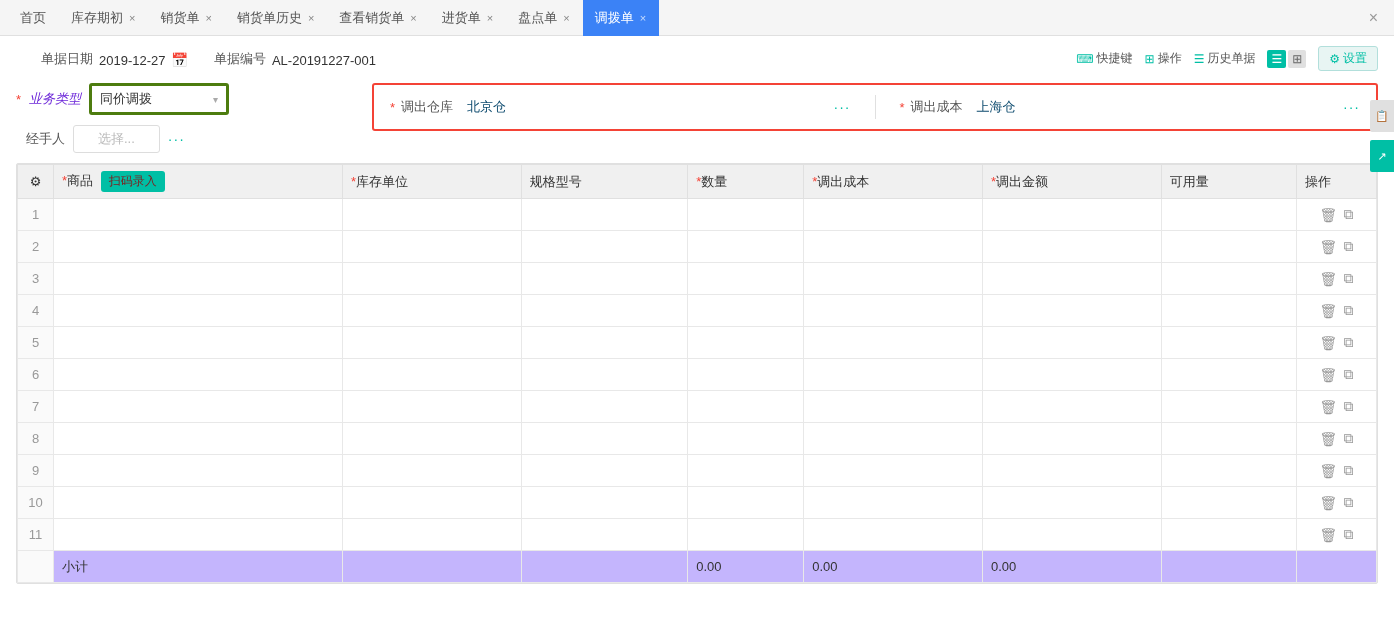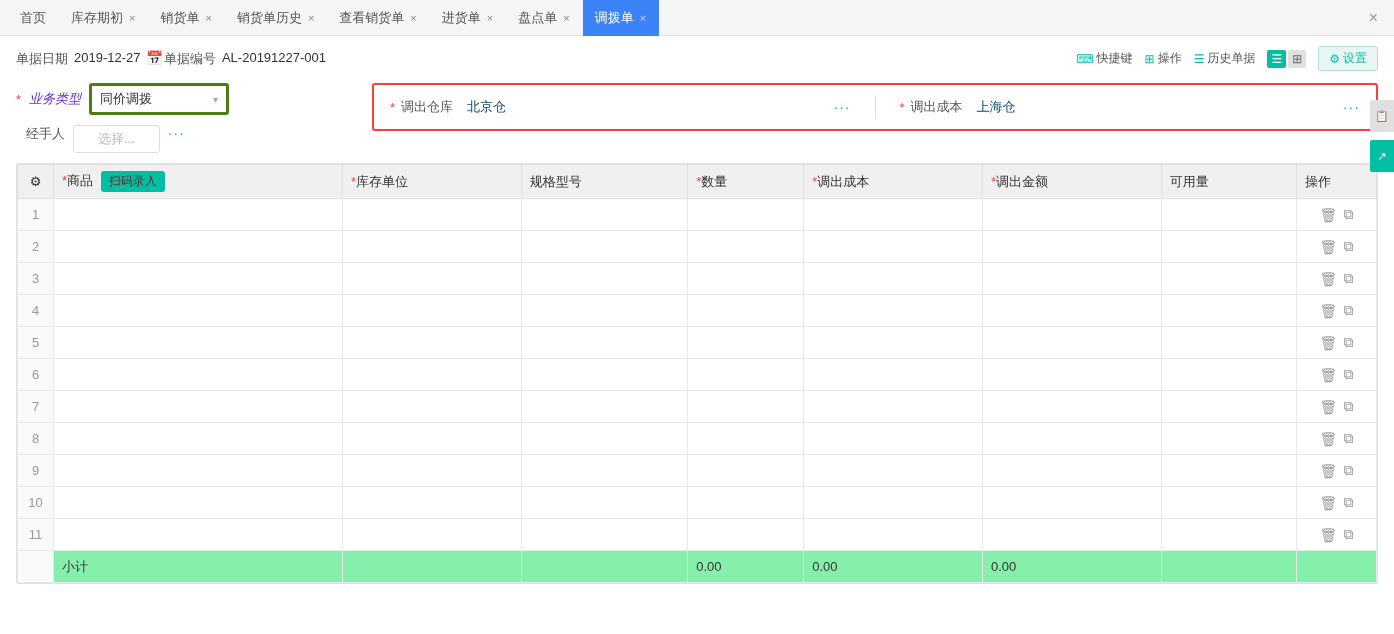--- a/index.html
+++ b/index.html
@@ -45,24 +45,25 @@
       padding: 0 8px;
     }
 
     
     .main-content {
       padding: 10px 16px;
       background: #fff;
     }
     .header-field {
       display: flex;
-      align-items: flex-start;
+      align-items: flex-end;
       gap: 6px;
       font-size: 13px;
       color: #333;
+      margin-left: 25px;
     }
     .header-field label { color: #555; white-space: nowrap; }
     .header-field .value { color: #333; font-weight: 500; }
     .date-icon { color: #00bfa5; font-size: 14px; cursor: pointer; }
 
     
     .toolbar-right {
       margin-left: auto;
       display: flex;
       align-items: center;
@@ -299,21 +300,21 @@
 
       <div style="display:flex;align-items:center;margin-bottom:10px;gap:8px;">
         <span style="color:#f44336;">*</span>
         <label style="color:#6d28d9;white-space:nowrap;font-style:italic;">业务类型</label>
         <div class="form-select" style="min-width:140px;">
           <span>同价调拨</span>
           <span class="chevron">▾</span>
         </div>
       </div>
 
-      <div style="display:flex;align-items:flex-start;gap:8px;">
+      <div style="display:flex;align-items:center;gap:8px;">
         <label style="color:#555;white-space:nowrap;margin-left:10px;">经手人</label>
         <div class="form-input-placeholder">
           <span style="color:#bbb;">选择...</span>
         </div>
         <span class="ellipsis-btn">···</span>
       </div>
     </div>
 
     <div class="warehouse-section">
 
@@ -525,21 +526,21 @@
         <td></td>
         <td></td>
         <td></td>
         <td class="action-col">
           <div class="action-icons">
             <span class="icon-btn">🗑</span>
             <span class="icon-btn">⧉</span>
           </div>
         </td>
       </tr>
-          <tr style="background: #86efac;">
+          <tr style="background: #c4b5fd;">
     <td class="row-num"></td>
     <td style="color:#333;font-weight:500;">小计</td>
     <td></td>
     <td></td>
     <td style="font-weight:500;">0.00</td>
     <td style="font-weight:500;">0.00</td>
     <td style="font-weight:500;">0.00</td>
     <td></td>
     <td></td>
   </tr>

